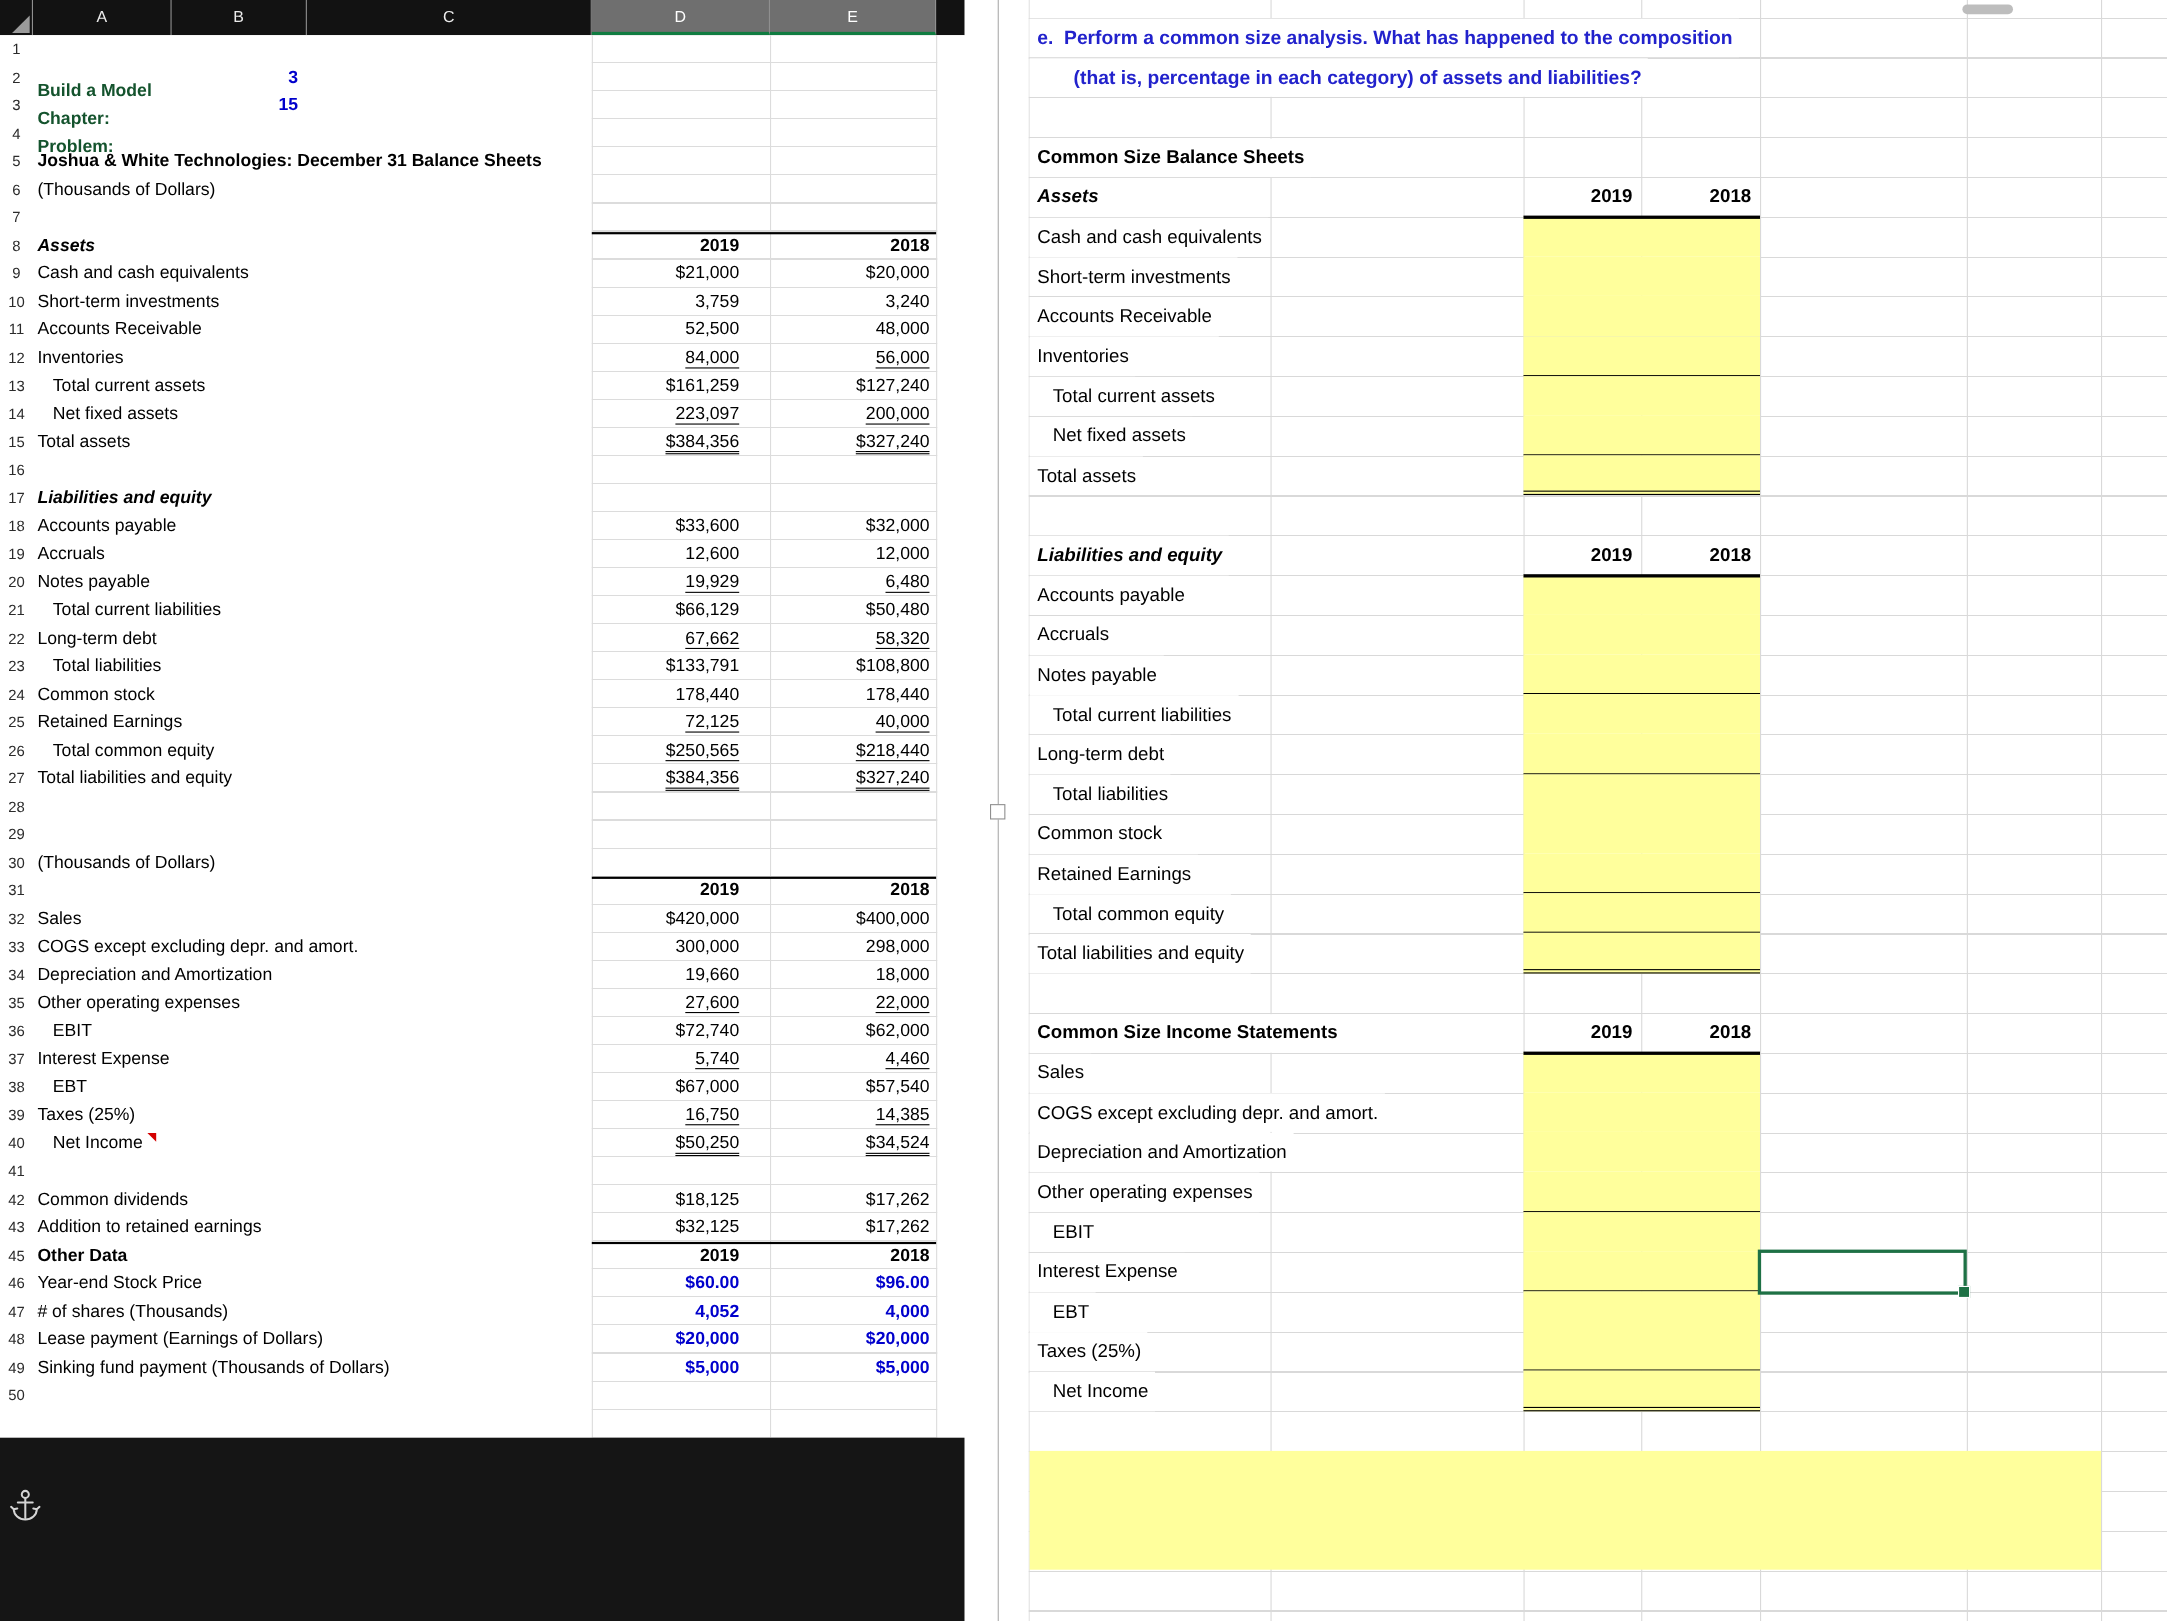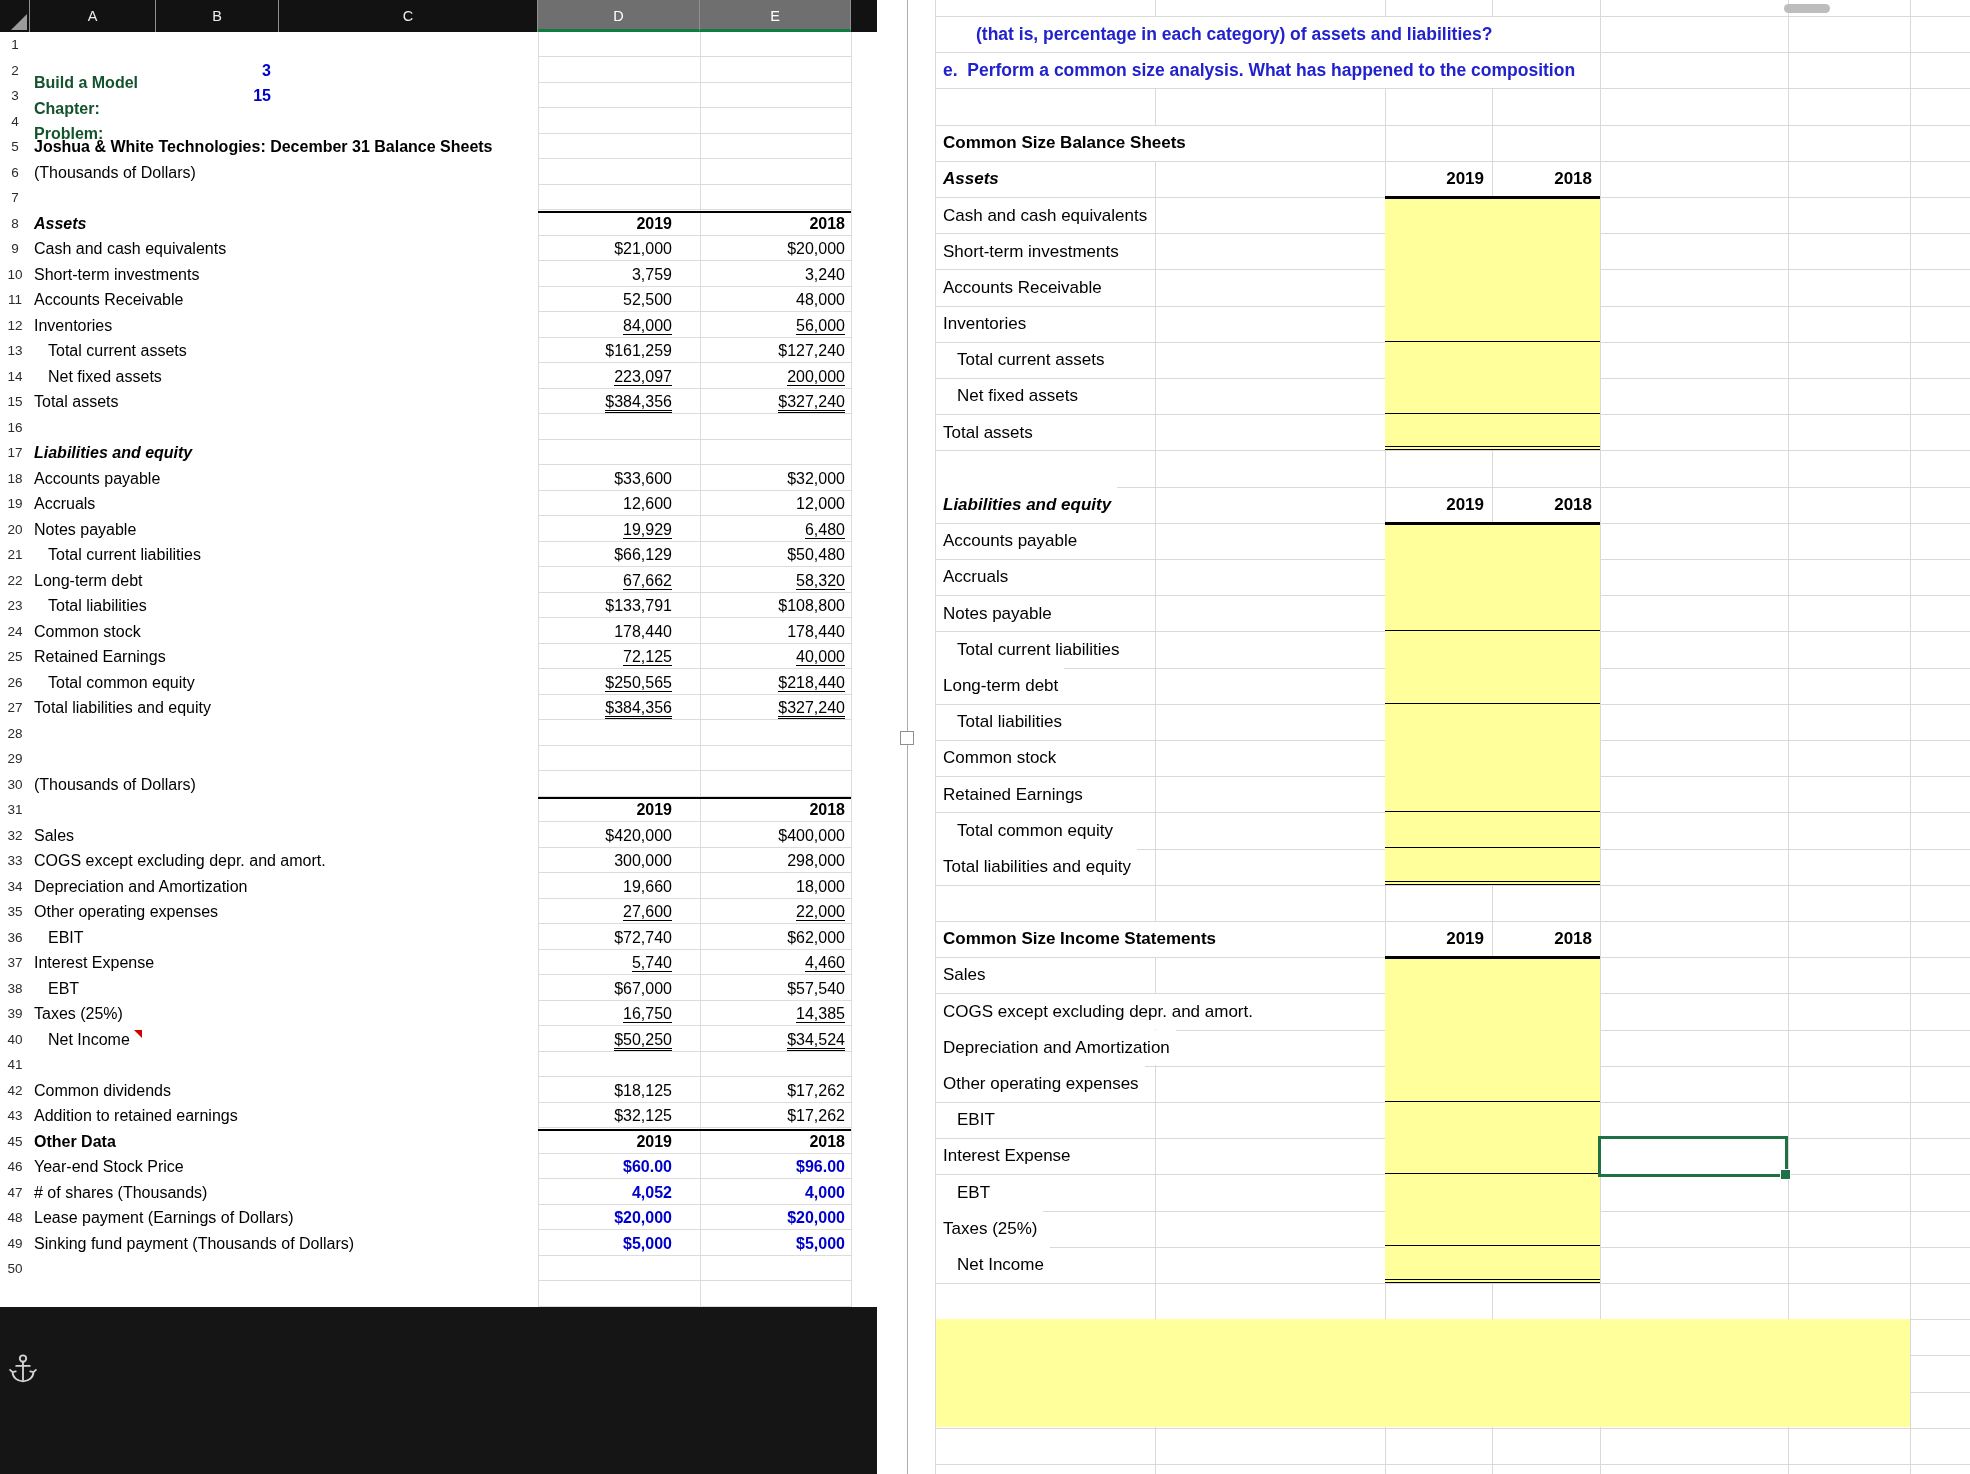--- a/index.html
+++ b/index.html
@@ -385,24 +385,24 @@
     <div class="rvl" style="left:0px"></div>
     <div class="rvl" style="left:220px"></div>
     <div class="rvl" style="left:450px"></div>
     <div class="rvl" style="left:557px"></div>
     <div class="rvl" style="left:665px"></div>
     <div class="rvl" style="left:853px"></div>
     <div class="rvl" style="left:975px"></div>
     <div class="rrows">
 
     <div class="rrow">
+          <span class="rlab q">e.  Perform a common size analysis. What has happened to the composition</span>
+        </div>
+        <div class="rrow">
           <span class="rlab q q2">(that is, percentage in each category) of assets and liabilities?</span>
-        </div>
-        <div class="rrow">
-          <span class="rlab q">e.  Perform a common size analysis. What has happened to the composition</span>
         </div>
         <div class="rrow"></div>
         <div class="rrow">
           <span class="rlab b">Common Size Balance Sheets</span>
         </div>
         <div class="rrow">
           <span class="rlab bi">Assets</span>
           <span class="ry y19">2019</span>
           <span class="ry y18">2018</span>
           <div class="hline"></div>

